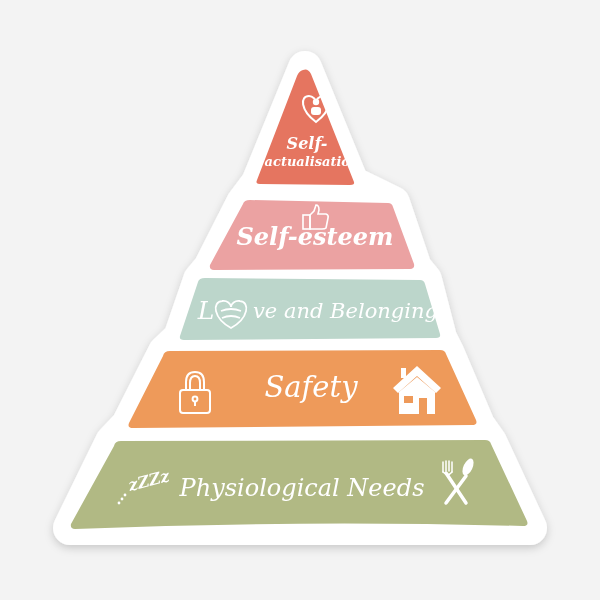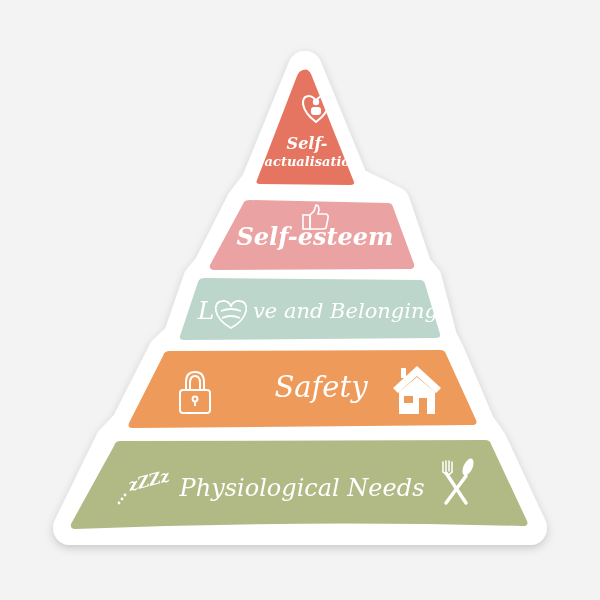--- a/index.html
+++ b/index.html
@@ -82,16 +82,16 @@
 </svg>
 
 <div class="label" style="left:262px; top:134px; width:90px; font-size:16px; font-weight:bold;">Self-</div>
 <div class="label" style="left:257px; top:154px; width:110px; font-size:13px; font-weight:bold;">actualisation</div>
 
 <div class="label" style="left:220px; top:222px; width:190px; font-size:24px; font-weight:bold;">Self-esteem</div>
 
 <div class="label" style="left:196px; top:296px; width:20px; font-size:25px;">L</div>
 <div class="label" style="left:248px; top:299px; width:190px; text-align:right; font-size:21px;">ve and Belonging</div>
 
-<div class="label" style="left:266px; top:370px; width:110px; font-size:29px;">Safety</div>
+<div class="label" style="left:256px; top:370px; width:110px; font-size:29px;">Safety</div>
 
 <div class="label" style="left:128px; top:470px; width:50px; text-align:left; font-size:16px; font-weight:bold; transform:rotate(-14deg);">zZZz</div>
 <div class="label" style="left:172px; top:474px; width:260px; font-size:24px;">Physiological Needs</div>
 
 </body></html>

